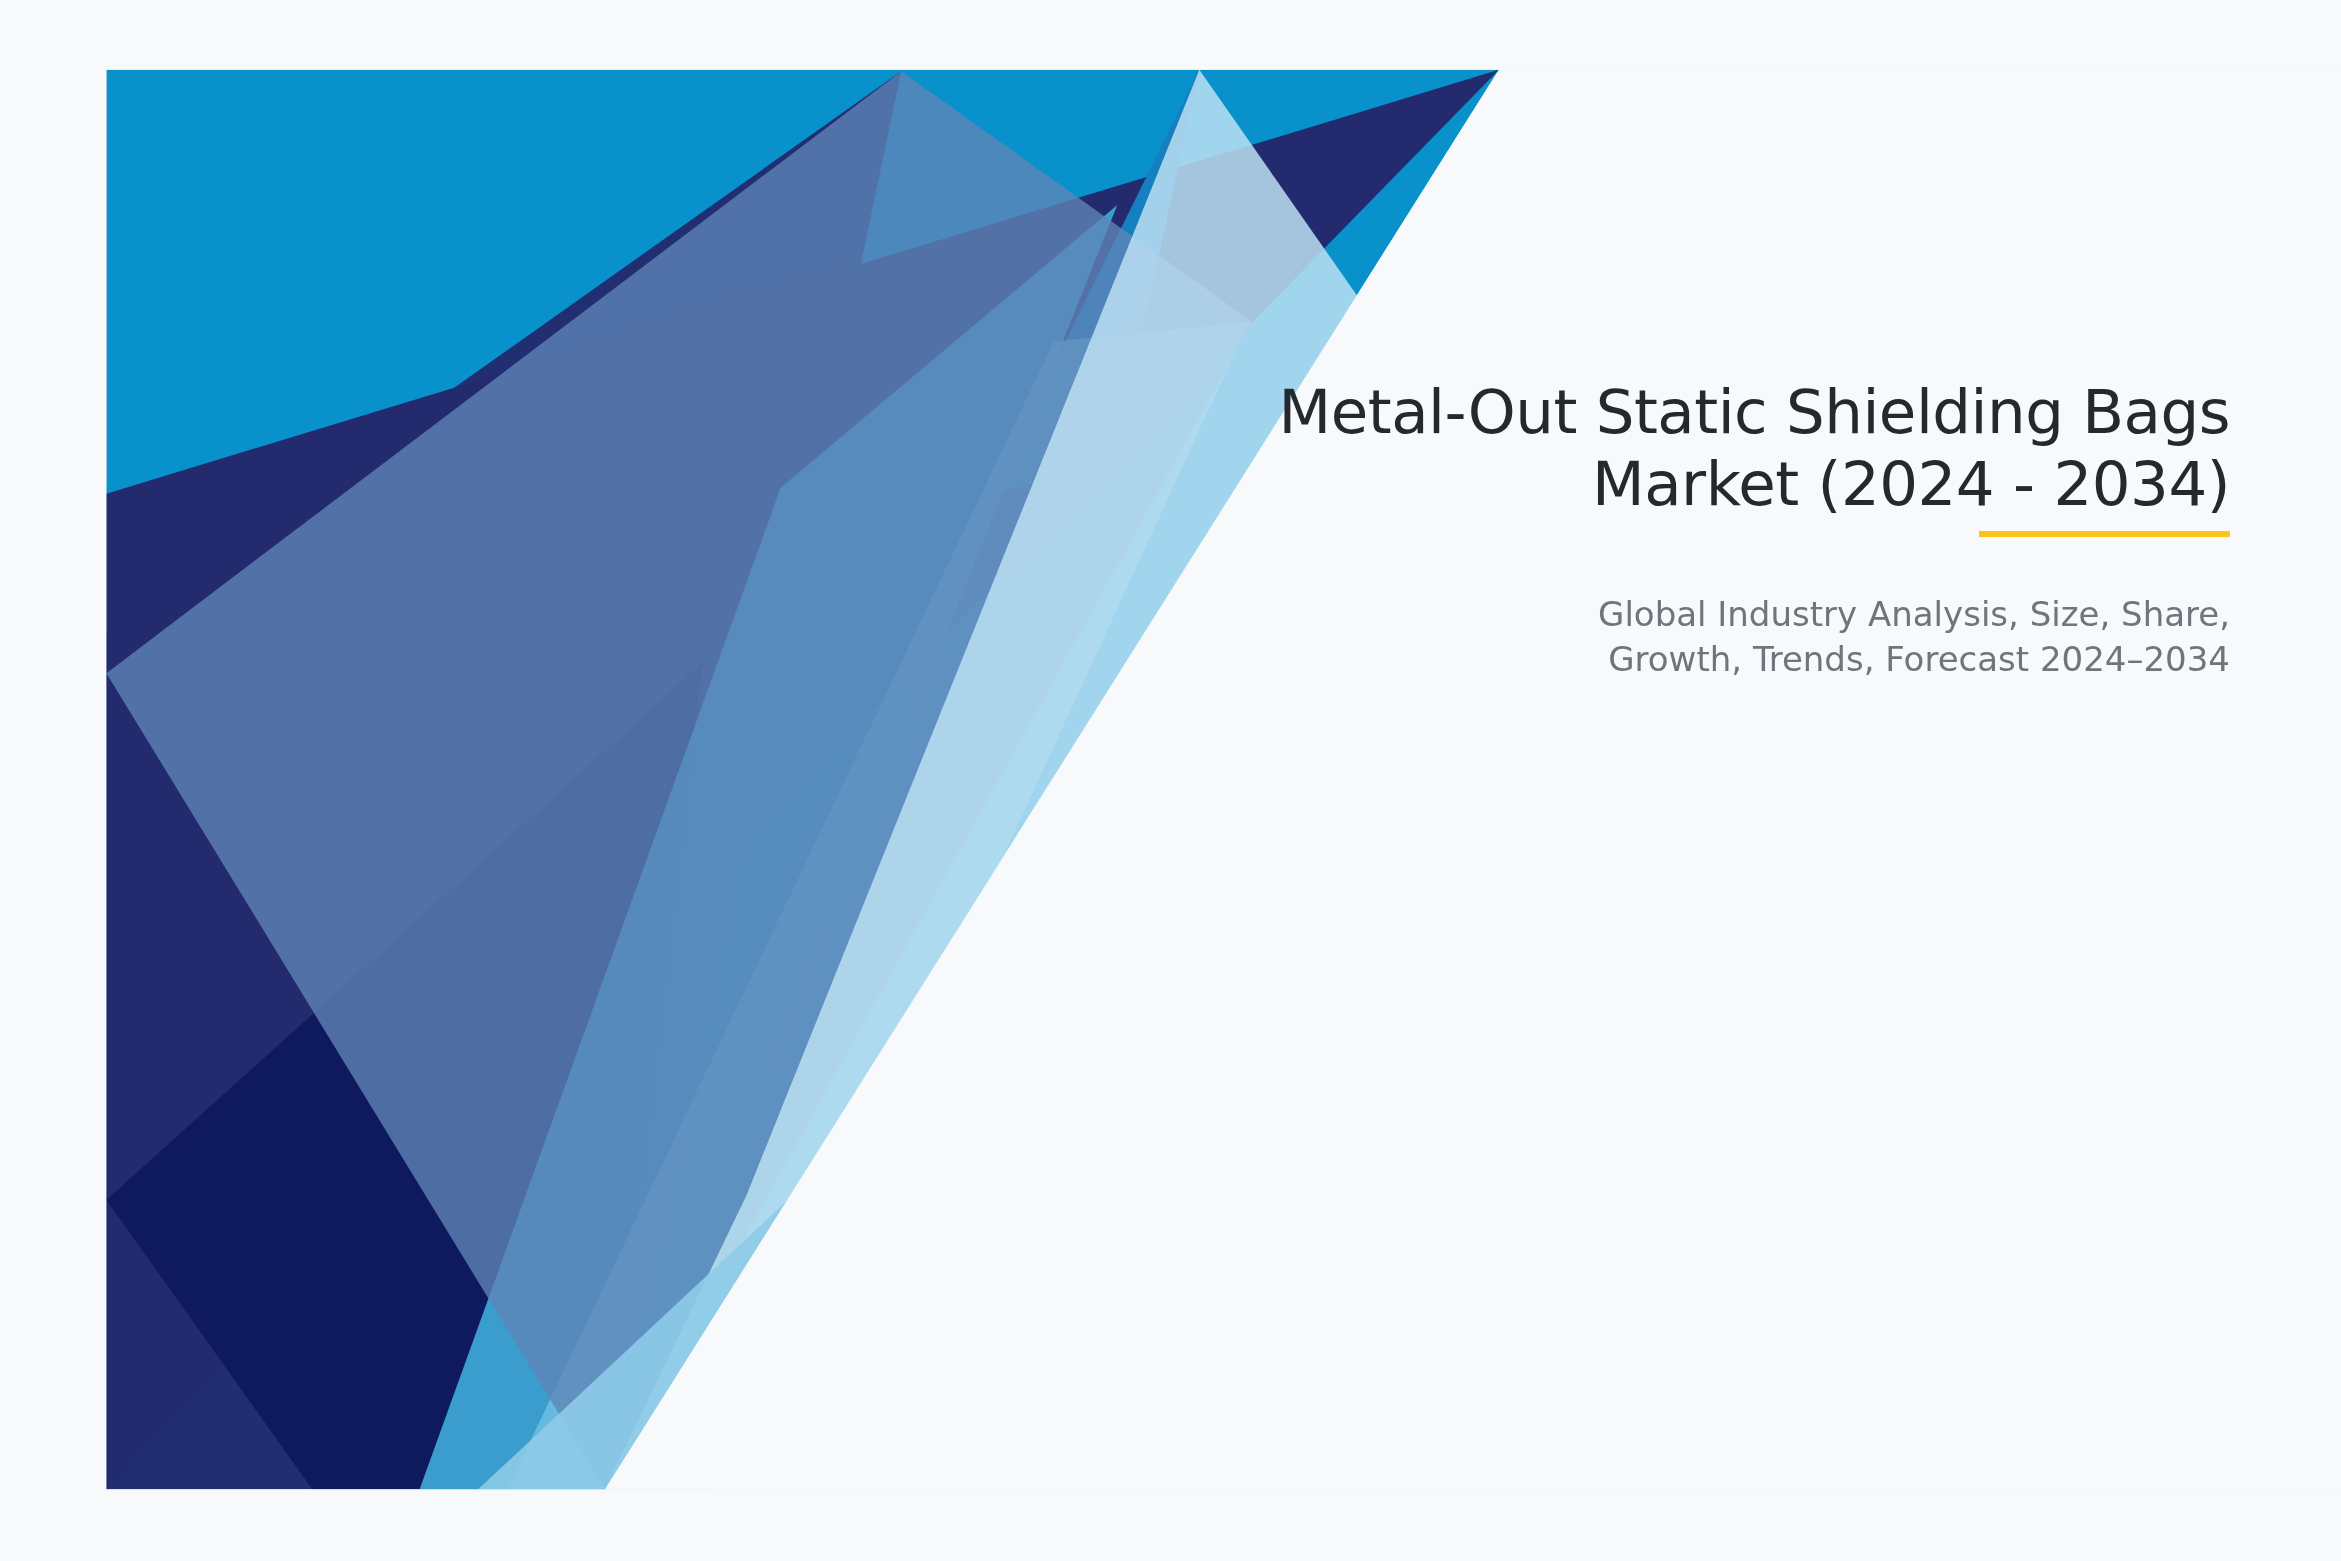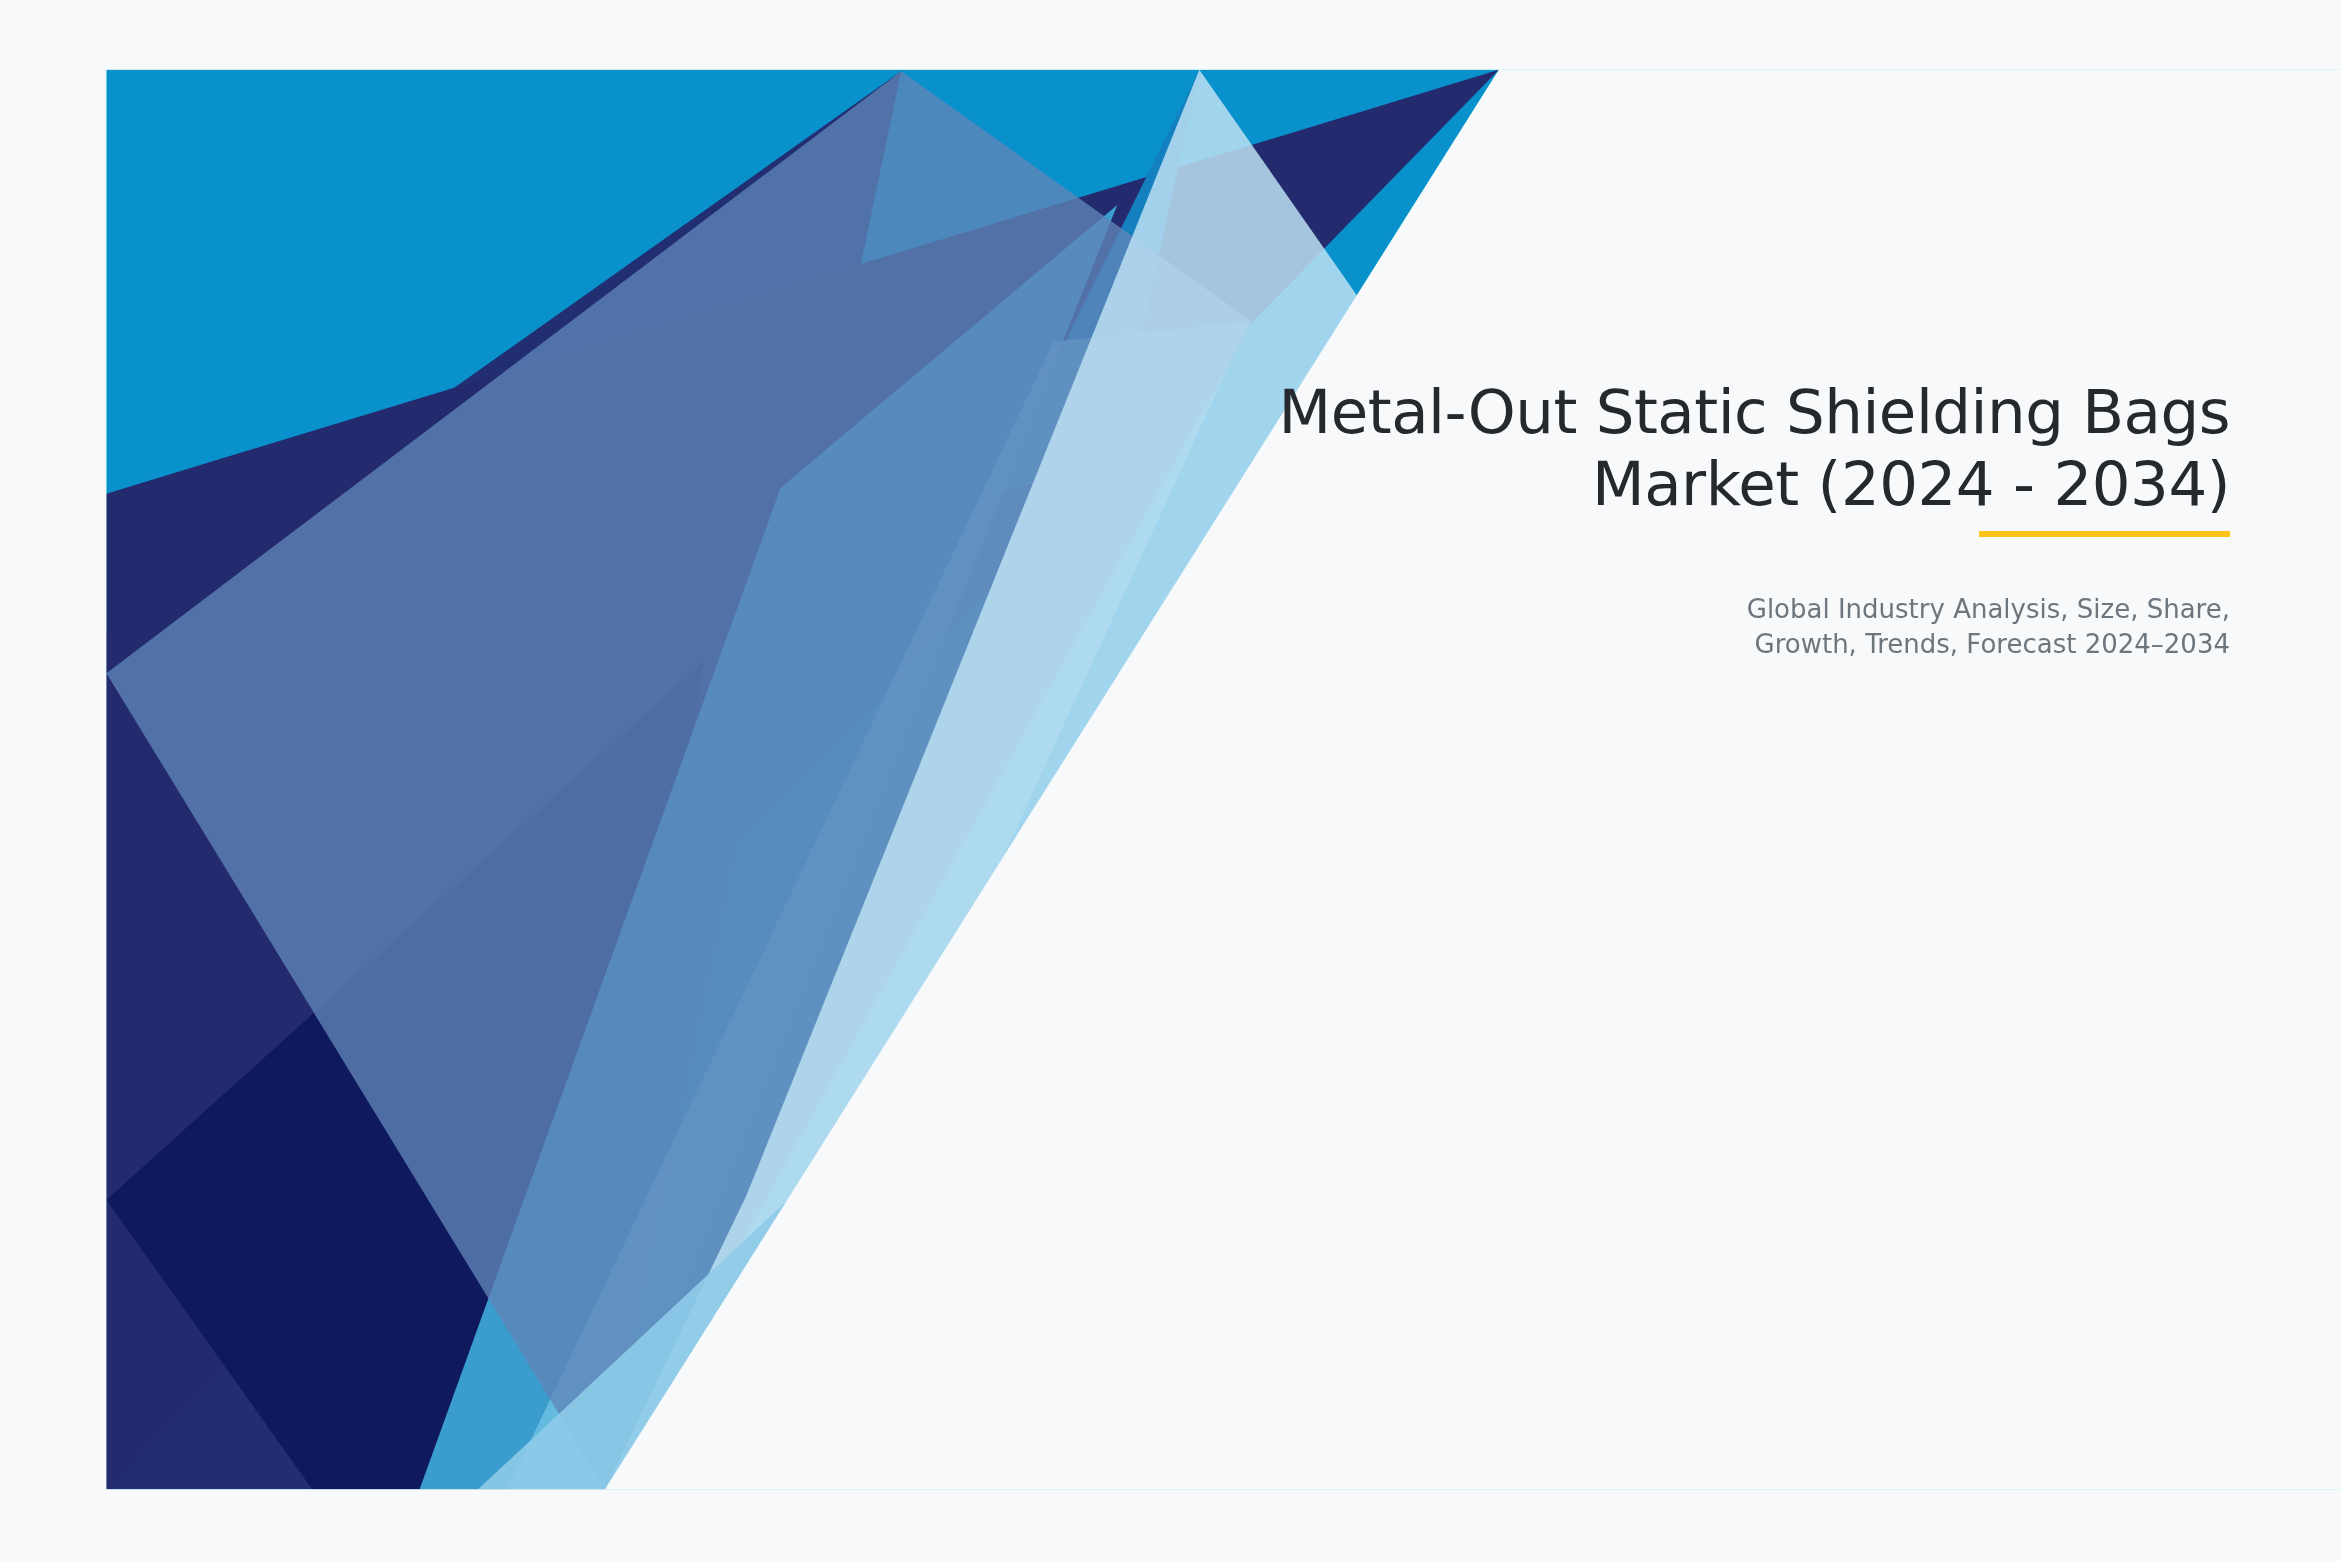--- a/index.html
+++ b/index.html
@@ -10,21 +10,21 @@
     width: 2342px;
     height: 1561px;
     background: #f7f9fb;
     font-family: "Liberation Sans", sans-serif;
     overflow: hidden;
   }
   #cover {
     position: relative;
     width: 2342px;
     height: 1561px;
-    background: #5eead4;
+    background: #e5e5e5;
   }
   #artwork {
     position: absolute;
     left: 0;
     top: 0;
     width: 2342px;
     height: 1561px;
   }
   #text-block {
     position: absolute;
@@ -54,21 +54,21 @@
     top: 155px;
     width: 251px;
     height: 6.3px;
     background: #fcc419;
   }
   #subtitle {
     margin: 0;
     padding-top: 72px;
     font-family: "DejaVu Sans", sans-serif;
     font-weight: 400;
-    font-size: 26px;
+    font-size: 34px;
     line-height: 1.33;
     color: #6d757d;
     white-space: pre-line;
     text-align: right;
   }
 </style>
 </head>
 <body>
 
 <div id="cover">

